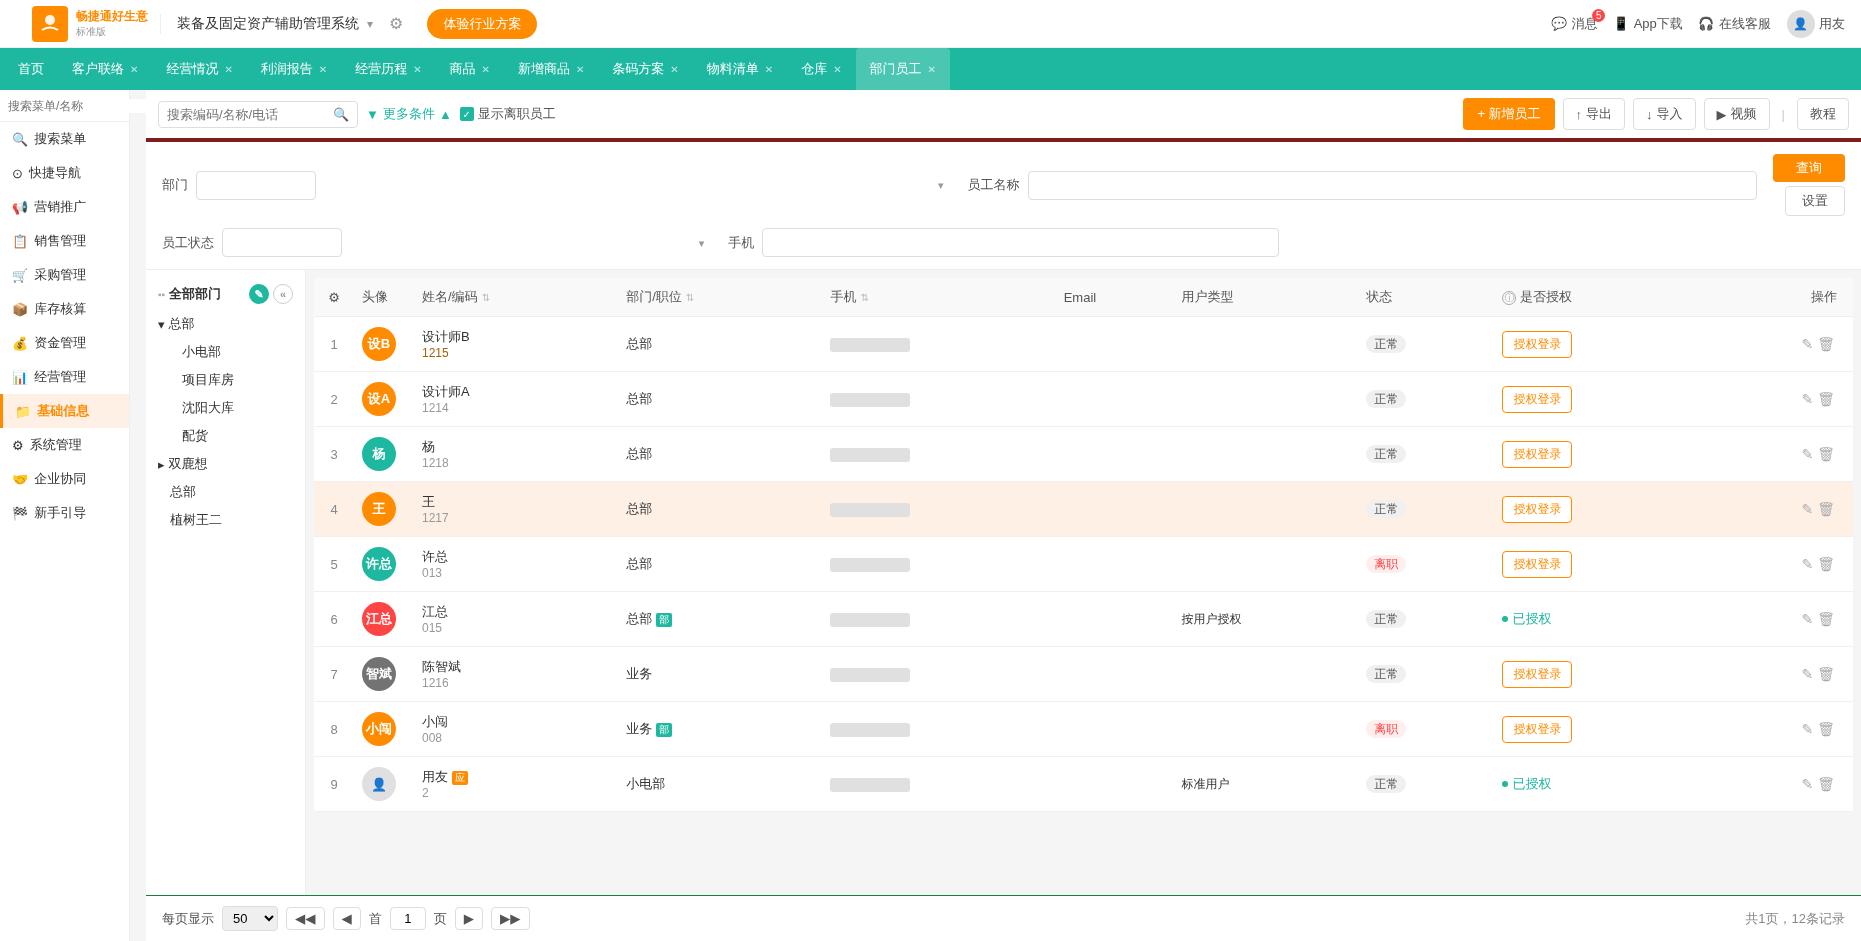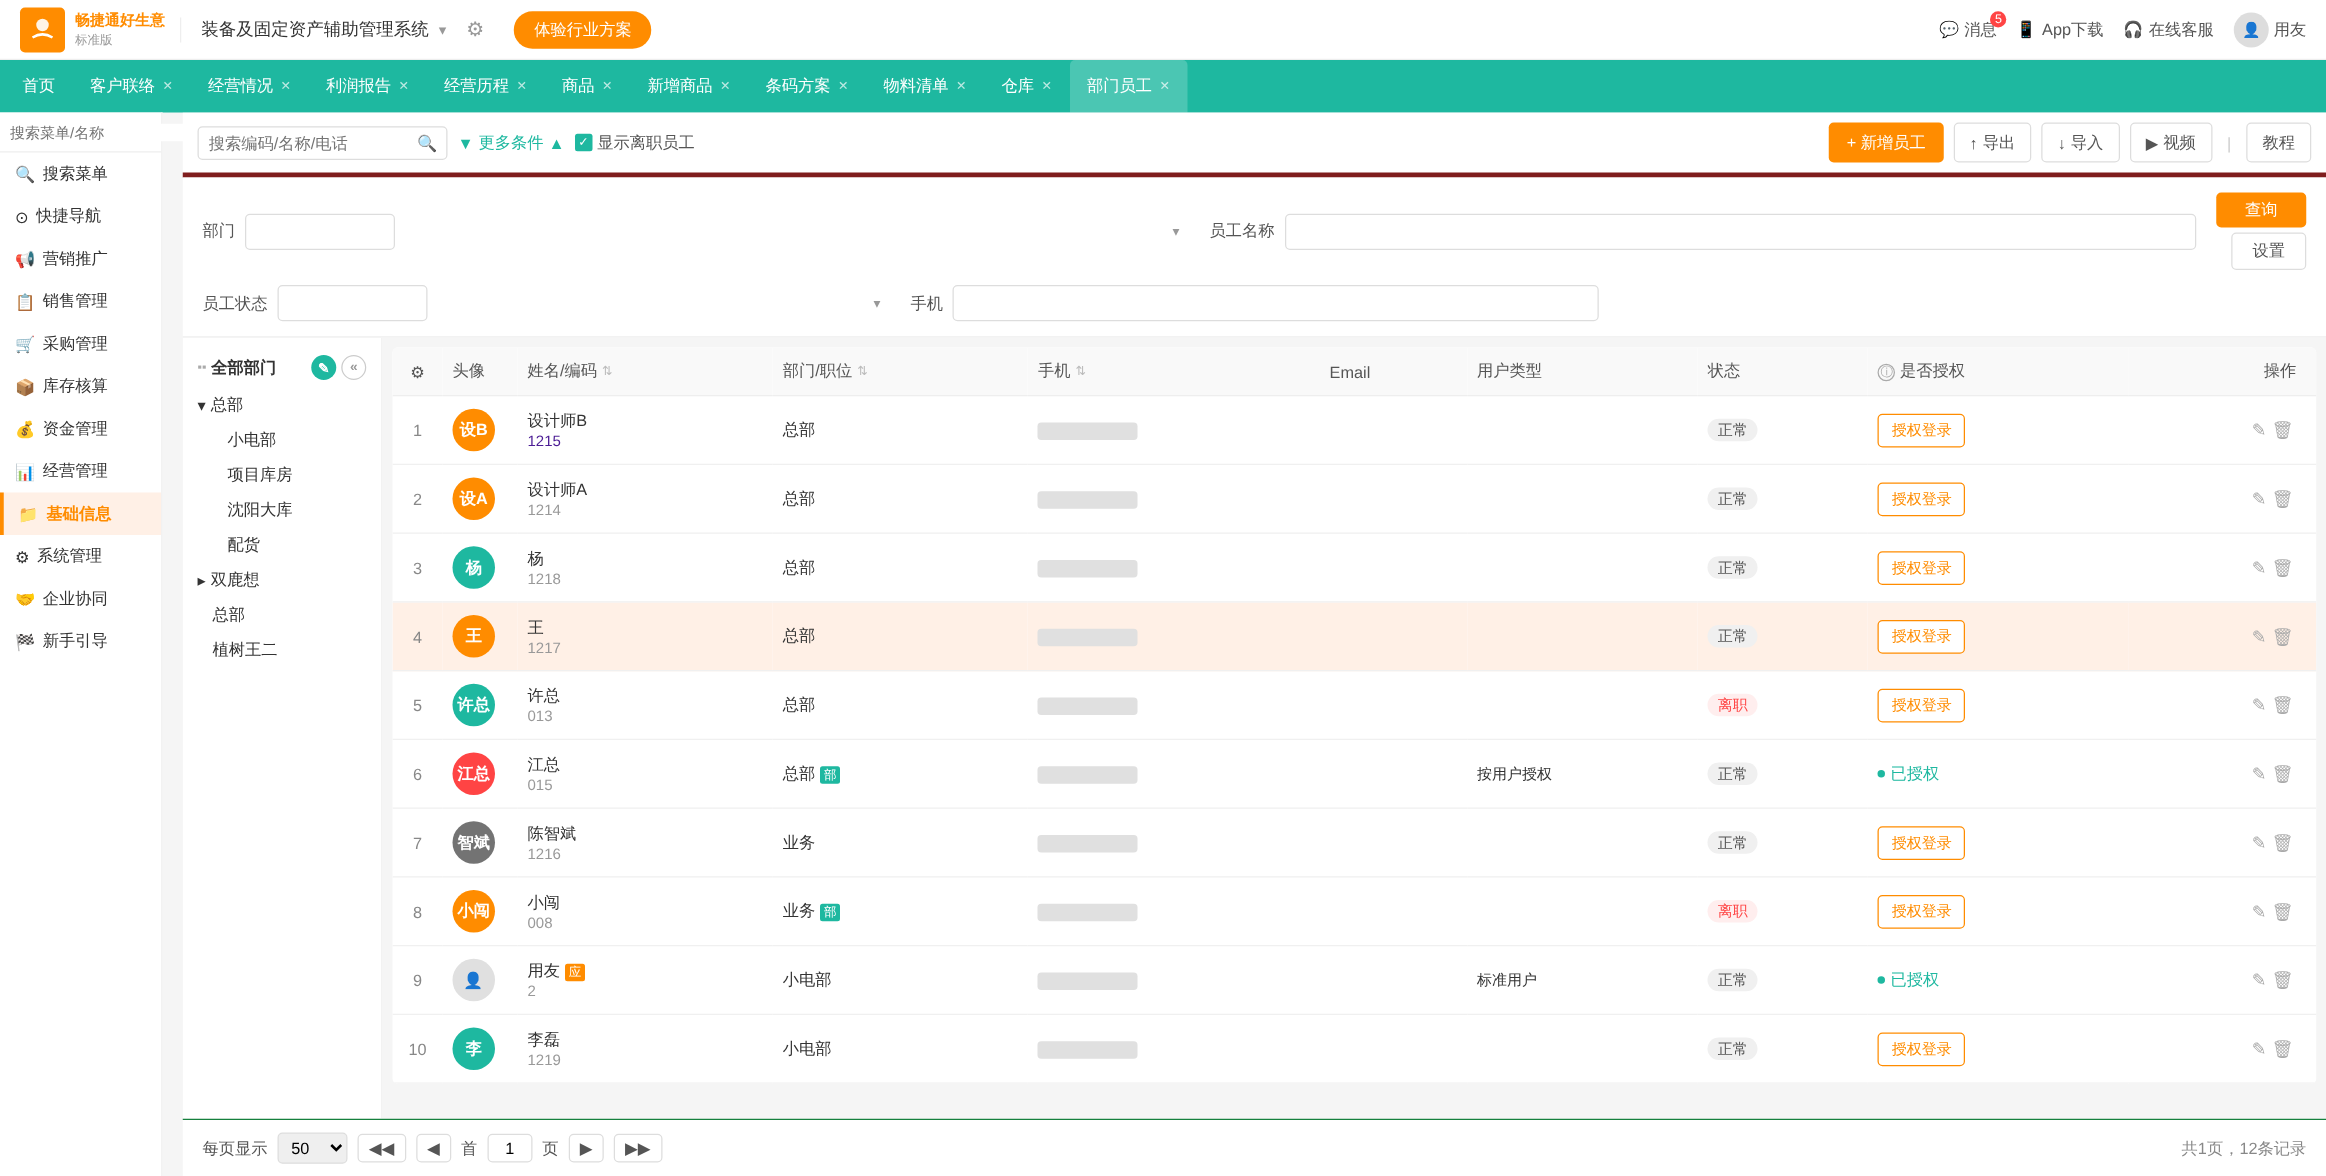--- a/index.html
+++ b/index.html
@@ -1,20 +1,20 @@
 <!DOCTYPE html>
 <html><head>
   <meta charset="utf-8">
   <style>
     * { box-sizing: border-box; margin: 0; padding: 0; font-family: "Microsoft YaHei", "PingFang SC", sans-serif; }
     body { background: #f5f5f5; font-size: 13px; color: #333; width: 1861px; min-height: 941px; overflow-x: hidden; }
 
     
     .top-bar { background: #fff; height: 48px; display: flex; align-items: center; padding: 0 16px; border-bottom: 1px solid #eee; position: relative; }
-    .logo-area { display: flex; align-items: center; gap: 8px; width: 120px; }
+    .logo-area { display: flex; align-items: center; gap: 8px; width: 120px; margin-left: 16px; }
     .logo-icon { width: 36px; height: 36px; background: #ff8c00; border-radius: 4px; display: flex; align-items: center; justify-content: center; color: #fff; font-size: 10px; font-weight: bold; }
     .system-title { flex: 1; display: flex; align-items: center; gap: 8px; }
     .trial-btn { background: #ff8c00; color: #fff; border: none; border-radius: 20px; padding: 6px 16px; font-size: 13px; cursor: pointer; margin-left: 16px; }
     .top-right { display: flex; align-items: center; gap: 16px; margin-left: auto; }
     .top-right-item { display: flex; align-items: center; gap: 4px; color: #555; font-size: 13px; cursor: pointer; position: relative; }
     .badge { background: #ff4444; color: #fff; border-radius: 10px; font-size: 10px; padding: 1px 4px; position: absolute; top: -6px; right: -8px; }
     .user-avatar { width: 28px; height: 28px; border-radius: 50%; background: #ddd; display: flex; align-items: center; justify-content: center; font-size: 12px; color: #666; }
 
     
     .nav-tabs { background: #1eb8a0; height: 42px; display: flex; align-items: center; padding: 0 4px; gap: 0; }
@@ -398,21 +398,21 @@
             </tr>
           </thead>
           <tbody id="table-body">
           <tr>
                 <td style="text-align: center; color: rgb(136, 136, 136);">1</td>
                 <td>
                   <div class="avatar-circle" style="background: rgb(255, 140, 0); font-size: 13px;">设B</div>
                 </td>
                 <td>
                   <div style="font-weight: 500;">设计师B</div>
-                  <div style="color: #4c1d95; font-size: 12px;">1215</div>
+                  <div style="color: #a16207; font-size: 12px;">1215</div>
                 </td>
                 <td><span>总部</span></td>
                 <td><span class="phone-blur"></span></td>
                 <td></td>
                 <td style="font-size: 12px;"></td>
                 <td><span class="status-badge">正常</span></td>
                 <td><button class="auth-btn">授权登录</button></td>
                 <td style="text-align: right; padding-right: 16px;"><span class="op-btn">✎</span><span class="op-btn">🗑</span></td>
               </tr>
               <tr>
@@ -552,37 +552,20 @@
                 <td><span class="phone-blur"></span></td>
                 <td></td>
                 <td style="font-size: 12px;">标准用户</td>
                 <td><span class="status-badge">正常</span></td>
                 <td>
                   <div class="authorized">
                     <span class="authorized-dot"></span>
                     <span>已授权</span>
                   </div>
                 </td>
-                <td style="text-align: right; padding-right: 16px;"><span class="op-btn">✎</span><span class="op-btn">🗑</span></td>
-              </tr>
-              <tr>
-                <td style="text-align: center; color: rgb(136, 136, 136);">10</td>
-                <td>
-                  <div class="avatar-circle" style="background: rgb(30, 184, 160); font-size: 13px;">李</div>
-                </td>
-                <td>
-                  <div style="font-weight: 500;">李磊</div>
-                  <div style="color: rgb(153, 153, 153); font-size: 12px;">1219</div>
-                </td>
-                <td><span>小电部</span></td>
-                <td><span class="phone-blur"></span></td>
-                <td></td>
-                <td style="font-size: 12px;"></td>
-                <td><span class="status-badge">正常</span></td>
-                <td><button class="auth-btn">授权登录</button></td>
                 <td style="text-align: right; padding-right: 16px;"><span class="op-btn">✎</span><span class="op-btn">🗑</span></td>
               </tr>
             </tbody>
         </table>
       </div>
     </div>
 
     <div class="pagination">
       <span>每页显示</span>
       <select class="page-size-select">

